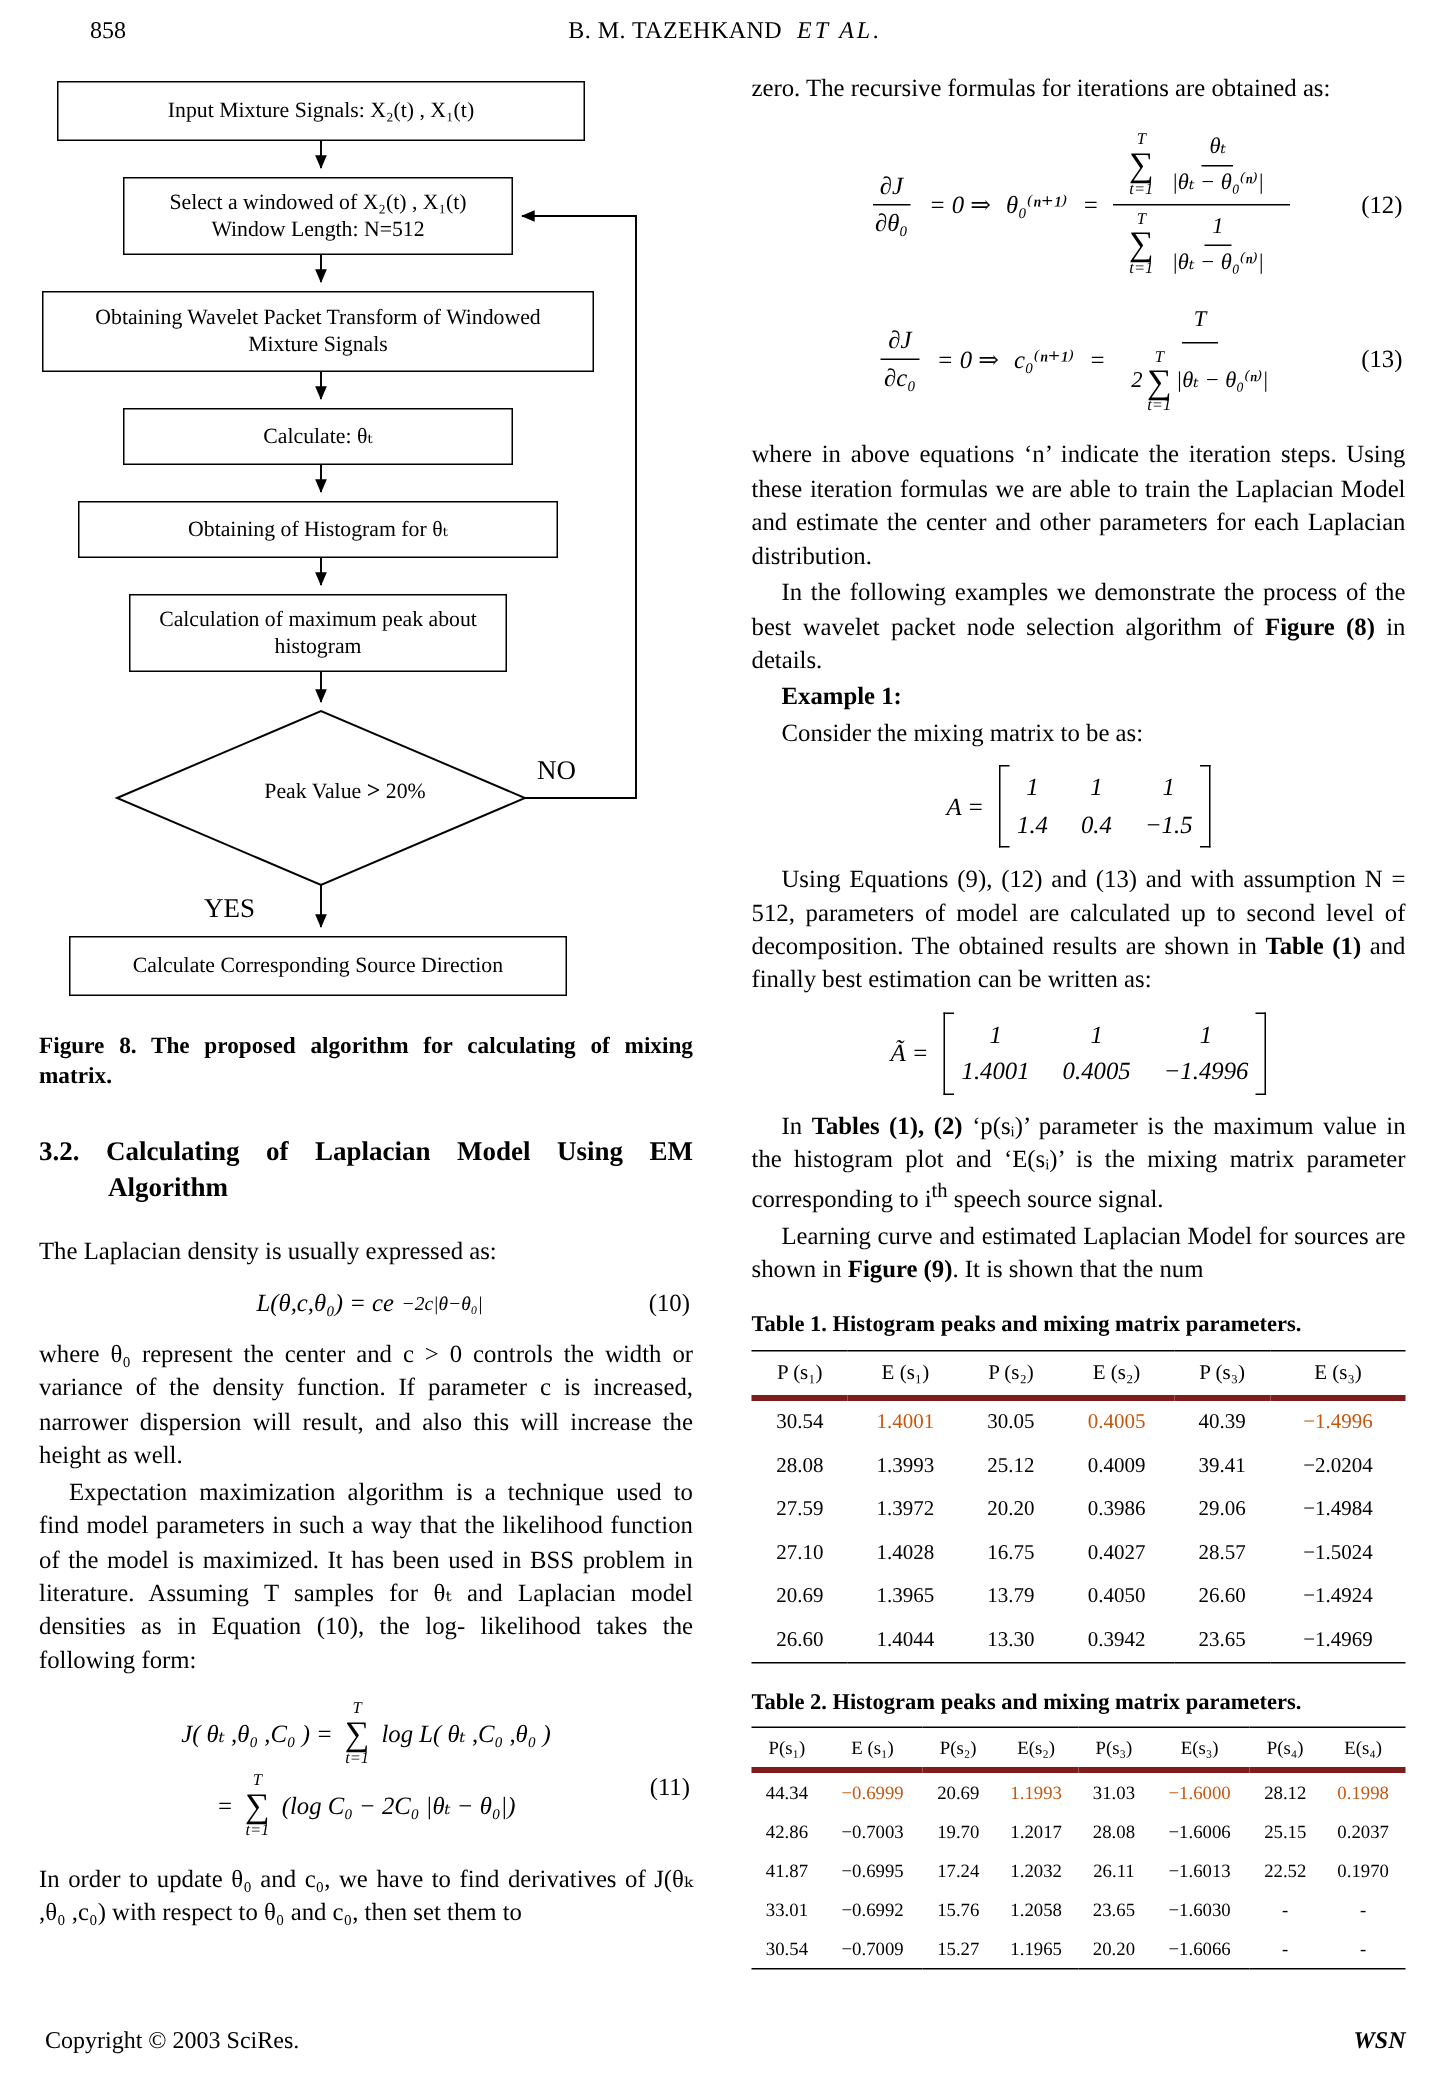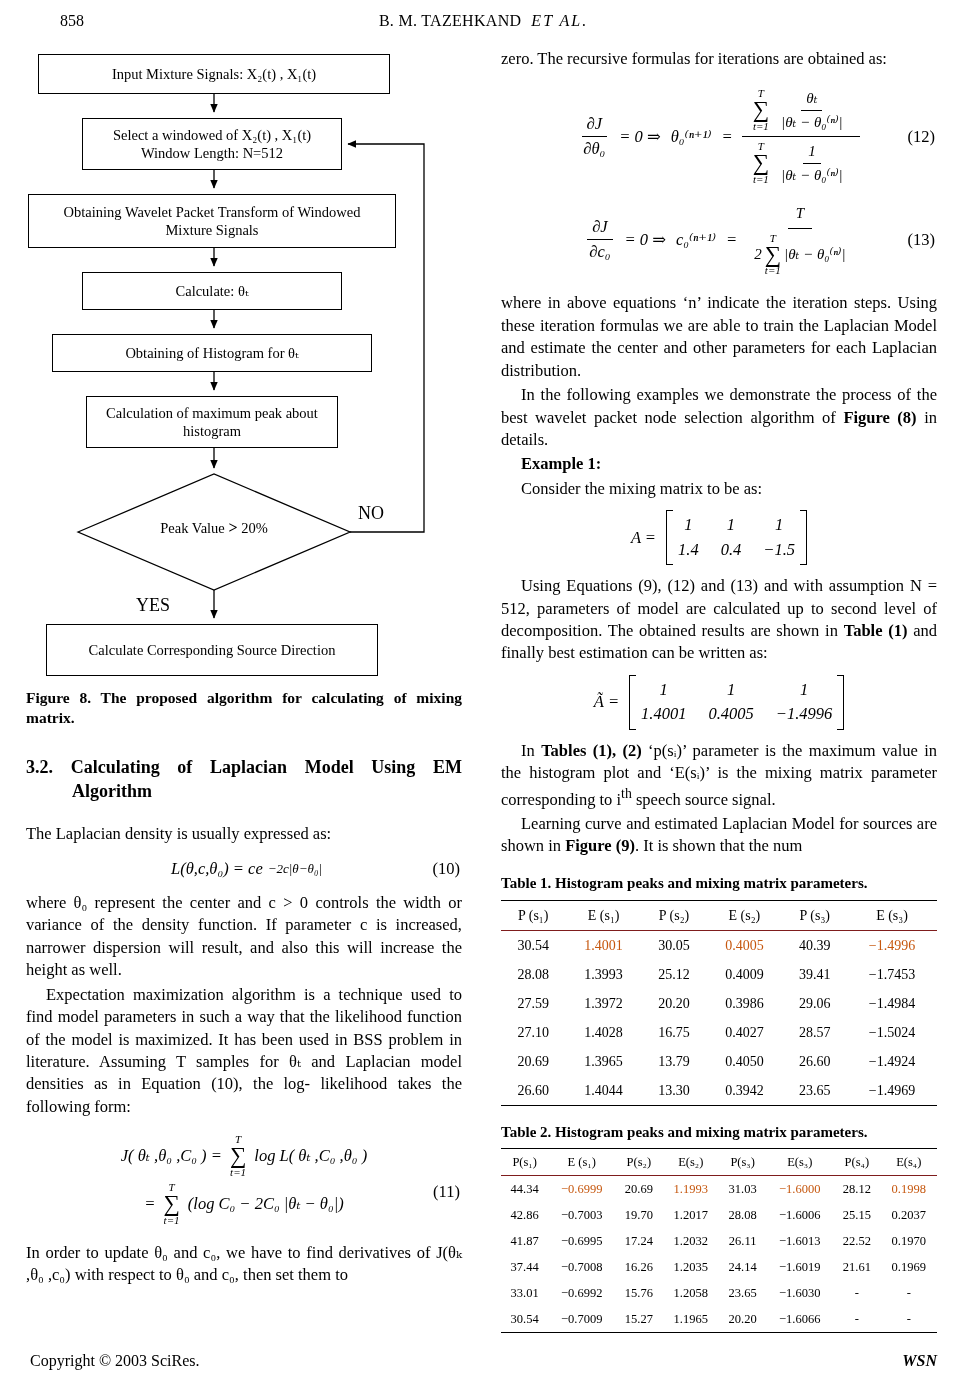--- a/index.html
+++ b/index.html
@@ -20,21 +20,21 @@
   p{margin:0 0 2px 0;}
   .indent{text-indent:20px;}
   .section-heading{font-size:18px;font-weight:bold;margin:28px 0 20px 0;line-height:1.3;padding-left:46px;text-indent:-46px;}
   .fig-caption{font-weight:bold;font-size:15.5px;margin:14px 0 0 0;line-height:1.3;}
   .example-heading{font-weight:bold;}
 
   
   .flowchart{position:relative;width:436px;height:622px;margin-top:4px;font-size:14.5px;line-height:1.25;}
   .flowchart svg{position:absolute;left:0;top:0;}
   .fbox{position:absolute;border:1px solid #000;background:#fff;display:flex;flex-direction:column;align-items:center;justify-content:center;text-align:left;box-sizing:border-box;padding:2px 4px;}
-  .dtext{position:absolute;left:88px;top:466px;width:200px;text-align:center;}
+  .dtext{position:absolute;left:104px;top:466px;width:200px;text-align:center;}
   .dtext b{font-size:16px;}
   .flabel{position:absolute;font-size:18px;}
 
   
   .eq{position:relative;display:flex;align-items:center;justify-content:center;font-style:italic;margin:12px 0;}
   .eq .label{position:absolute;right:2px;top:50%;transform:translateY(-50%);font-style:normal;}
   .mtx{margin:0 5px;}
   .frac{display:inline-flex;flex-direction:column;align-items:center;margin:0 4px;text-align:center;}
   .frac .fn{display:flex;align-items:center;justify-content:center;padding:0 5px 1px 5px;border-bottom:1px solid #000;}
   .frac .fd{display:flex;align-items:center;justify-content:center;padding:1px 5px 0 5px;}
@@ -53,21 +53,21 @@
   .mlhs{margin-right:10px;}
   .mat{position:relative;display:inline-grid;grid-template-columns:repeat(3,auto);column-gap:22px;row-gap:2px;padding:4px 12px;}
   .mat::before,.mat::after{content:"";position:absolute;top:0;bottom:0;width:6px;border:1.5px solid #000;}
   .mat::before{left:0;border-right:none;}
   .mat::after{right:0;border-left:none;}
   .mc{text-align:center;}
 
   
   .tbl-caption{font-weight:bold;font-size:15px;margin:16px 0 6px 0;}
   table{border-collapse:collapse;width:100%;margin:2px 0 8px 0;}
-  thead tr{border-top:1px solid #000;border-bottom:1px solid #7f1d1d;}
+  thead tr{border-top:1px solid #000;border-bottom:4px solid #7f1d1d;}
   tbody tr:last-child{border-bottom:1px solid #000;}
   th,td{text-align:center;font-weight:normal;}
   .t1{font-size:14px;}
   .t1 th,.t1 td{padding:5px 3px;}
   .t2{font-size:12.5px;}
   .t2 th,.t2 td{padding:4.5px 2px;}
   .hl{color:var(--hl,#c6570e);}
 </style>
 </head>
 <body>
@@ -120,21 +120,21 @@
         <div class="fbox" style="left:26px;top:282px;width:320px;height:38px;">
           <span>Obtaining of Histogram for θₜ</span>
         </div>
         <div class="fbox" style="left:60px;top:344px;width:252px;height:52px;">
           <span>Calculation of maximum peak about</span>
           <span>histogram</span>
         </div>
         <div class="dtext"><span>Peak Value </span><b>&gt;</b><span> 20%</span></div>
         <div class="flabel" style="left:332px;top:450px;">NO</div>
         <div class="flabel" style="left:110px;top:542px;">YES</div>
-        <div class="fbox" style="left:20px;top:572px;width:332px;height:52px;">
+        <div class="fbox" style="left:20px;top:572px;width:332px;height:40px;">
           <span>Calculate Corresponding Source Direction</span>
         </div>
       </div>
 
       <p class="fig-caption">Figure 8. The proposed algorithm for calculating of mixing matrix.</p>
 
       <h2 class="section-heading">3.2. Calculating of Laplacian Model Using EM Algorithm</h2>
 
       <p>The Laplacian density is usually expressed as:</p>
 
@@ -293,21 +293,21 @@
               <td class="hl">0.4005</td>
               <td>40.39</td>
               <td class="hl">−1.4996</td>
             </tr>
             <tr>
               <td>28.08</td>
               <td>1.3993</td>
               <td>25.12</td>
               <td>0.4009</td>
               <td>39.41</td>
-              <td>−1.7453</td>
+              <td>−2.0204</td>
             </tr>
             <tr>
               <td>27.59</td>
               <td>1.3972</td>
               <td>20.20</td>
               <td>0.3986</td>
               <td>29.06</td>
               <td>−1.4984</td>
             </tr>
             <tr>
@@ -376,30 +376,20 @@
               <td>41.87</td>
               <td>−0.6995</td>
               <td>17.24</td>
               <td>1.2032</td>
               <td>26.11</td>
               <td>−1.6013</td>
               <td>22.52</td>
               <td>0.1970</td>
             </tr>
             <tr>
-              <td>37.44</td>
-              <td>−0.7008</td>
-              <td>16.26</td>
-              <td>1.2035</td>
-              <td>24.14</td>
-              <td>−1.6019</td>
-              <td>21.61</td>
-              <td>0.1969</td>
-            </tr>
-            <tr>
               <td>33.01</td>
               <td>−0.6992</td>
               <td>15.76</td>
               <td>1.2058</td>
               <td>23.65</td>
               <td>−1.6030</td>
               <td>-</td>
               <td>-</td>
             </tr>
             <tr>

